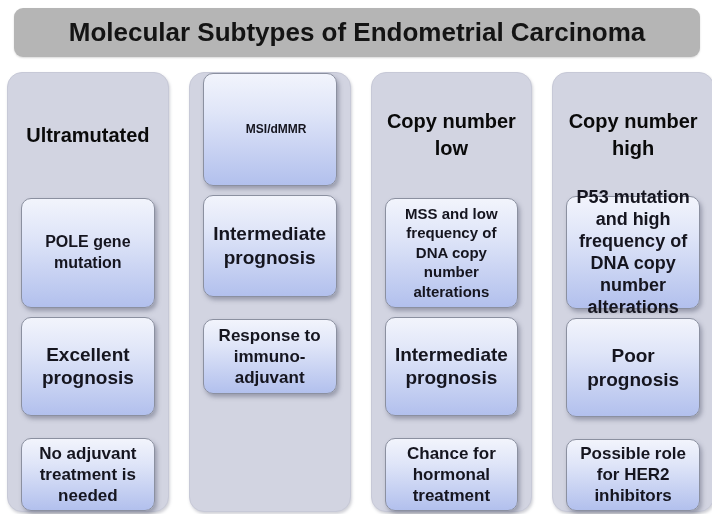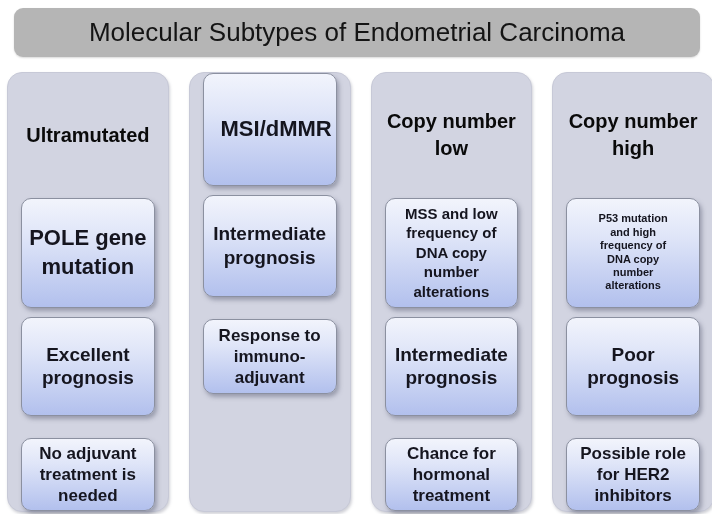--- a/index.html
+++ b/index.html
@@ -11,21 +11,21 @@
     overflow: hidden;
     font-family: "Liberation Sans", sans-serif;
   }
   .title-bar {
     position: absolute;
     left: 14px; top: 8px;
     width: 686px; height: 49px;
     background: #b5b5b5;
     border-radius: 9px;
     display: flex; align-items: center; justify-content: center;
-    font-size: 26px; font-weight: normal; color: #141414;
+    font-size: 26px; font-weight: bold; color: #141414;
     letter-spacing: 0px;
     box-shadow: 0 1px 2px rgba(0,0,0,0.15);
   }
   .columns {
     position: absolute;
     left: 7px; top: 72px;
     width: 707px; height: 440px;
     display: flex;
     gap: 20px;
   }
@@ -54,26 +54,26 @@
     background: linear-gradient(to bottom, #f2f4fc 0%, #dfe5f8 35%, #b2c0ed 100%);
     box-shadow: 2px 3px 4px rgba(96,100,122,0.5);
     display: flex; align-items: center; justify-content: center;
     text-align: center;
     white-space: pre-line;
     font-weight: bold;
     color: #15151f;
     line-height: 1.3;
     box-sizing: border-box;
   }
-  .box1 { height: 113px; font-size: 22px; }
+  .box1 { height: 113px; font-size: 16px; }
   .box2 { height: 102px; margin-top: 9px; font-size: 19px; line-height: 1.25; }
   .box3 { height: 75px; margin-top: 22px; font-size: 17px; line-height: 1.25; }
-  .col-2 .box1 { font-size: 22px; padding-left: 13px; }
+  .col-2 .box1 { font-size: 12px; padding-left: 13px; }
   .col-3 .box1 { font-size: 15px; line-height: 1.3; }
-  .col-4 .box1 { font-size: 11px; line-height: 1.22; }
+  .col-4 .box1 { font-size: 18px; line-height: 1.22; }
 </style>
 </head>
 <body>
 
 <div id="canvas">
 
   <div class="title-bar">
     <span>Molecular Subtypes of Endometrial Carcinoma</span>
   </div>
 

